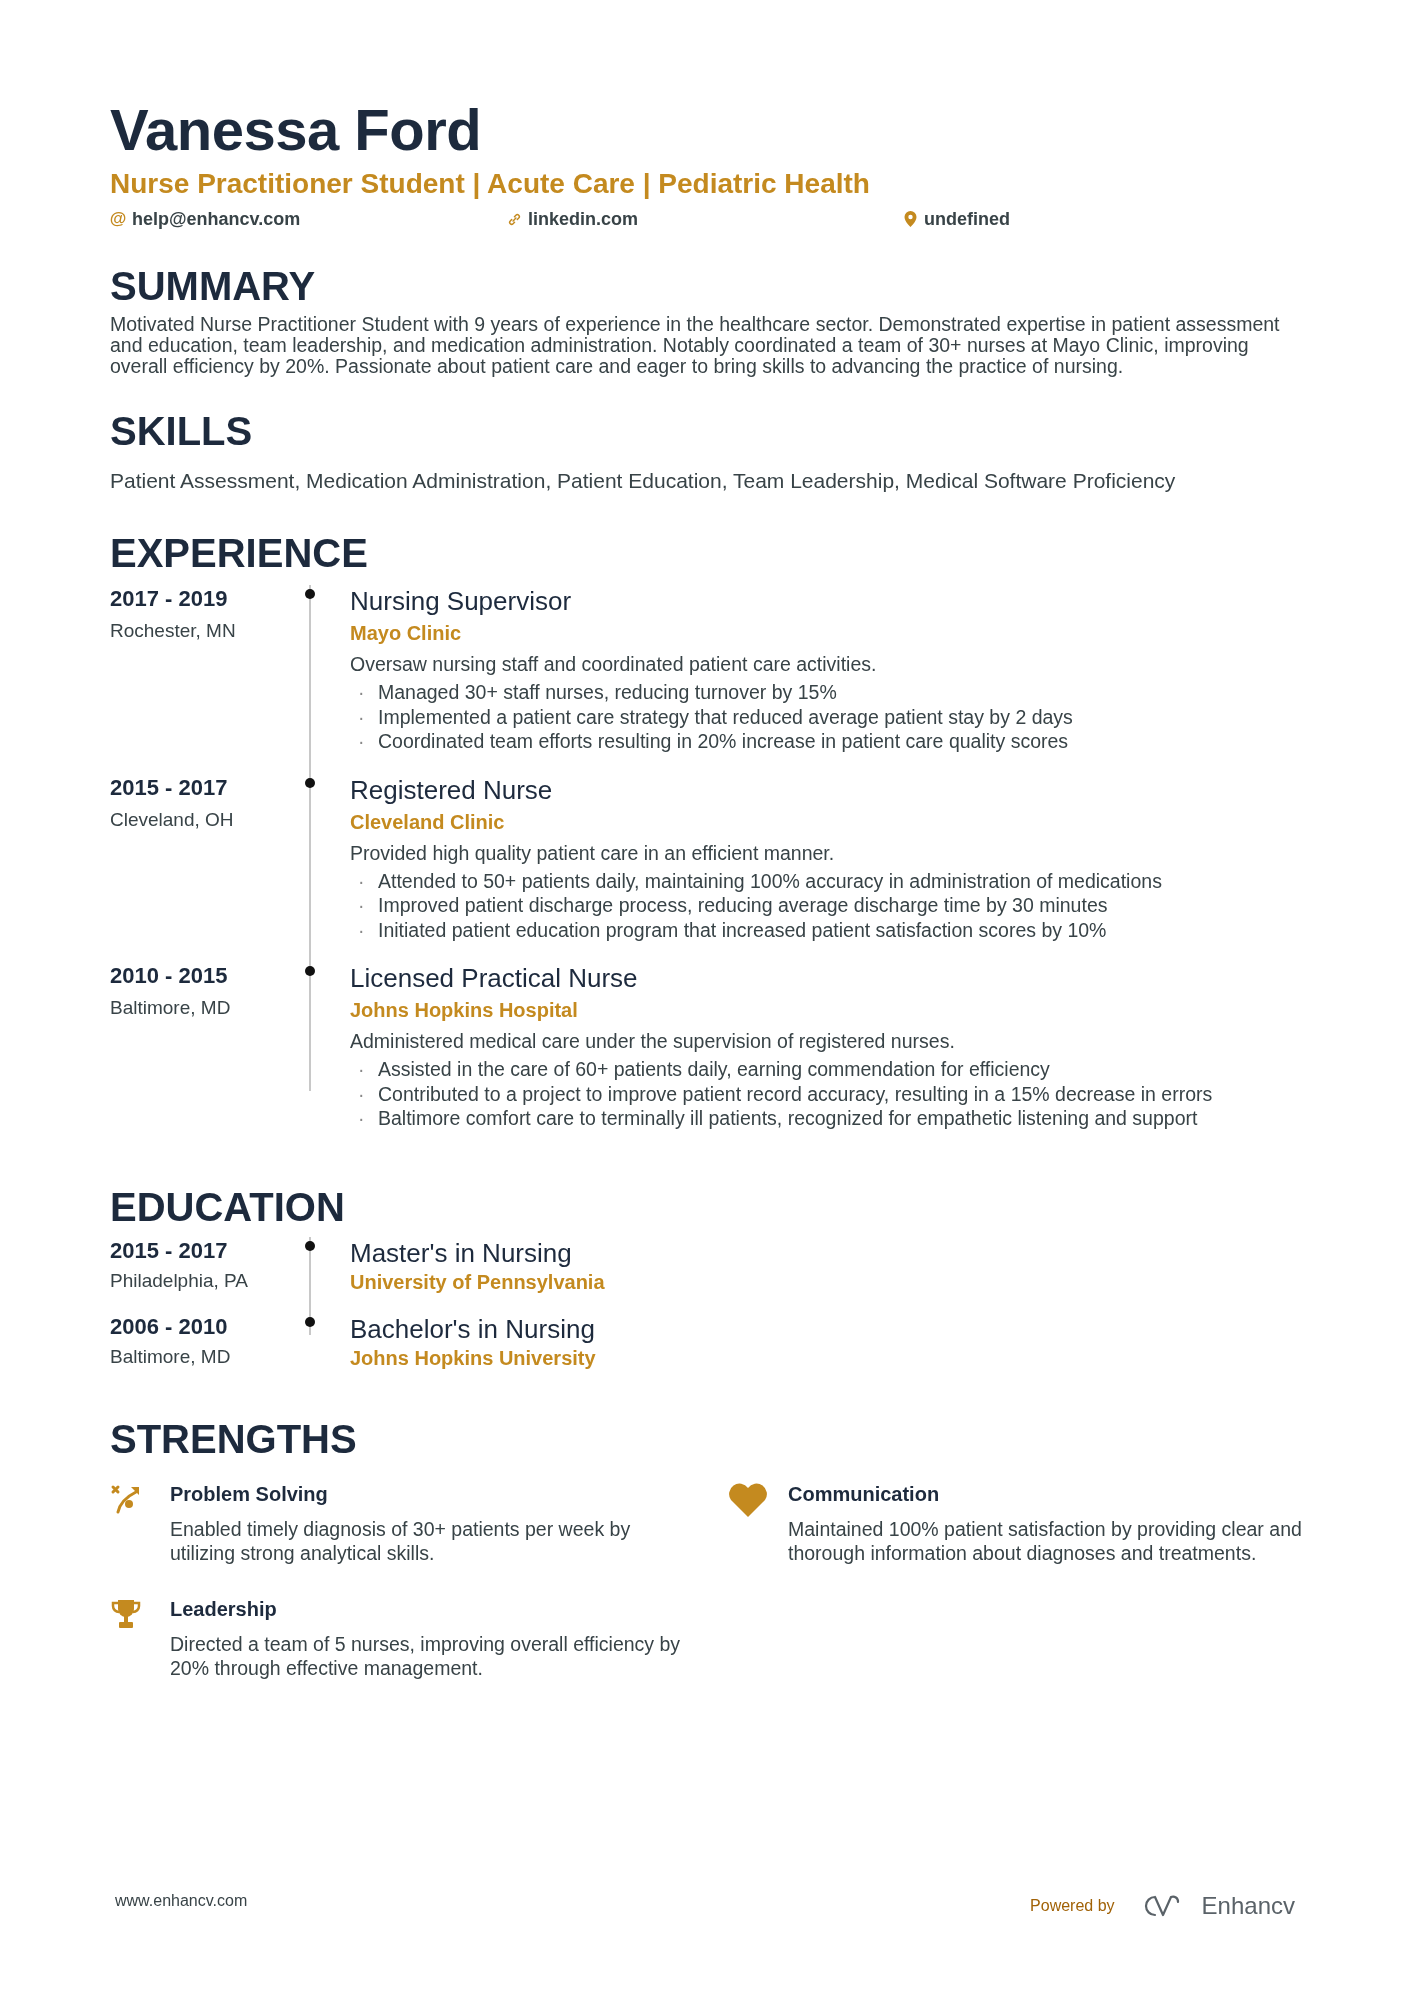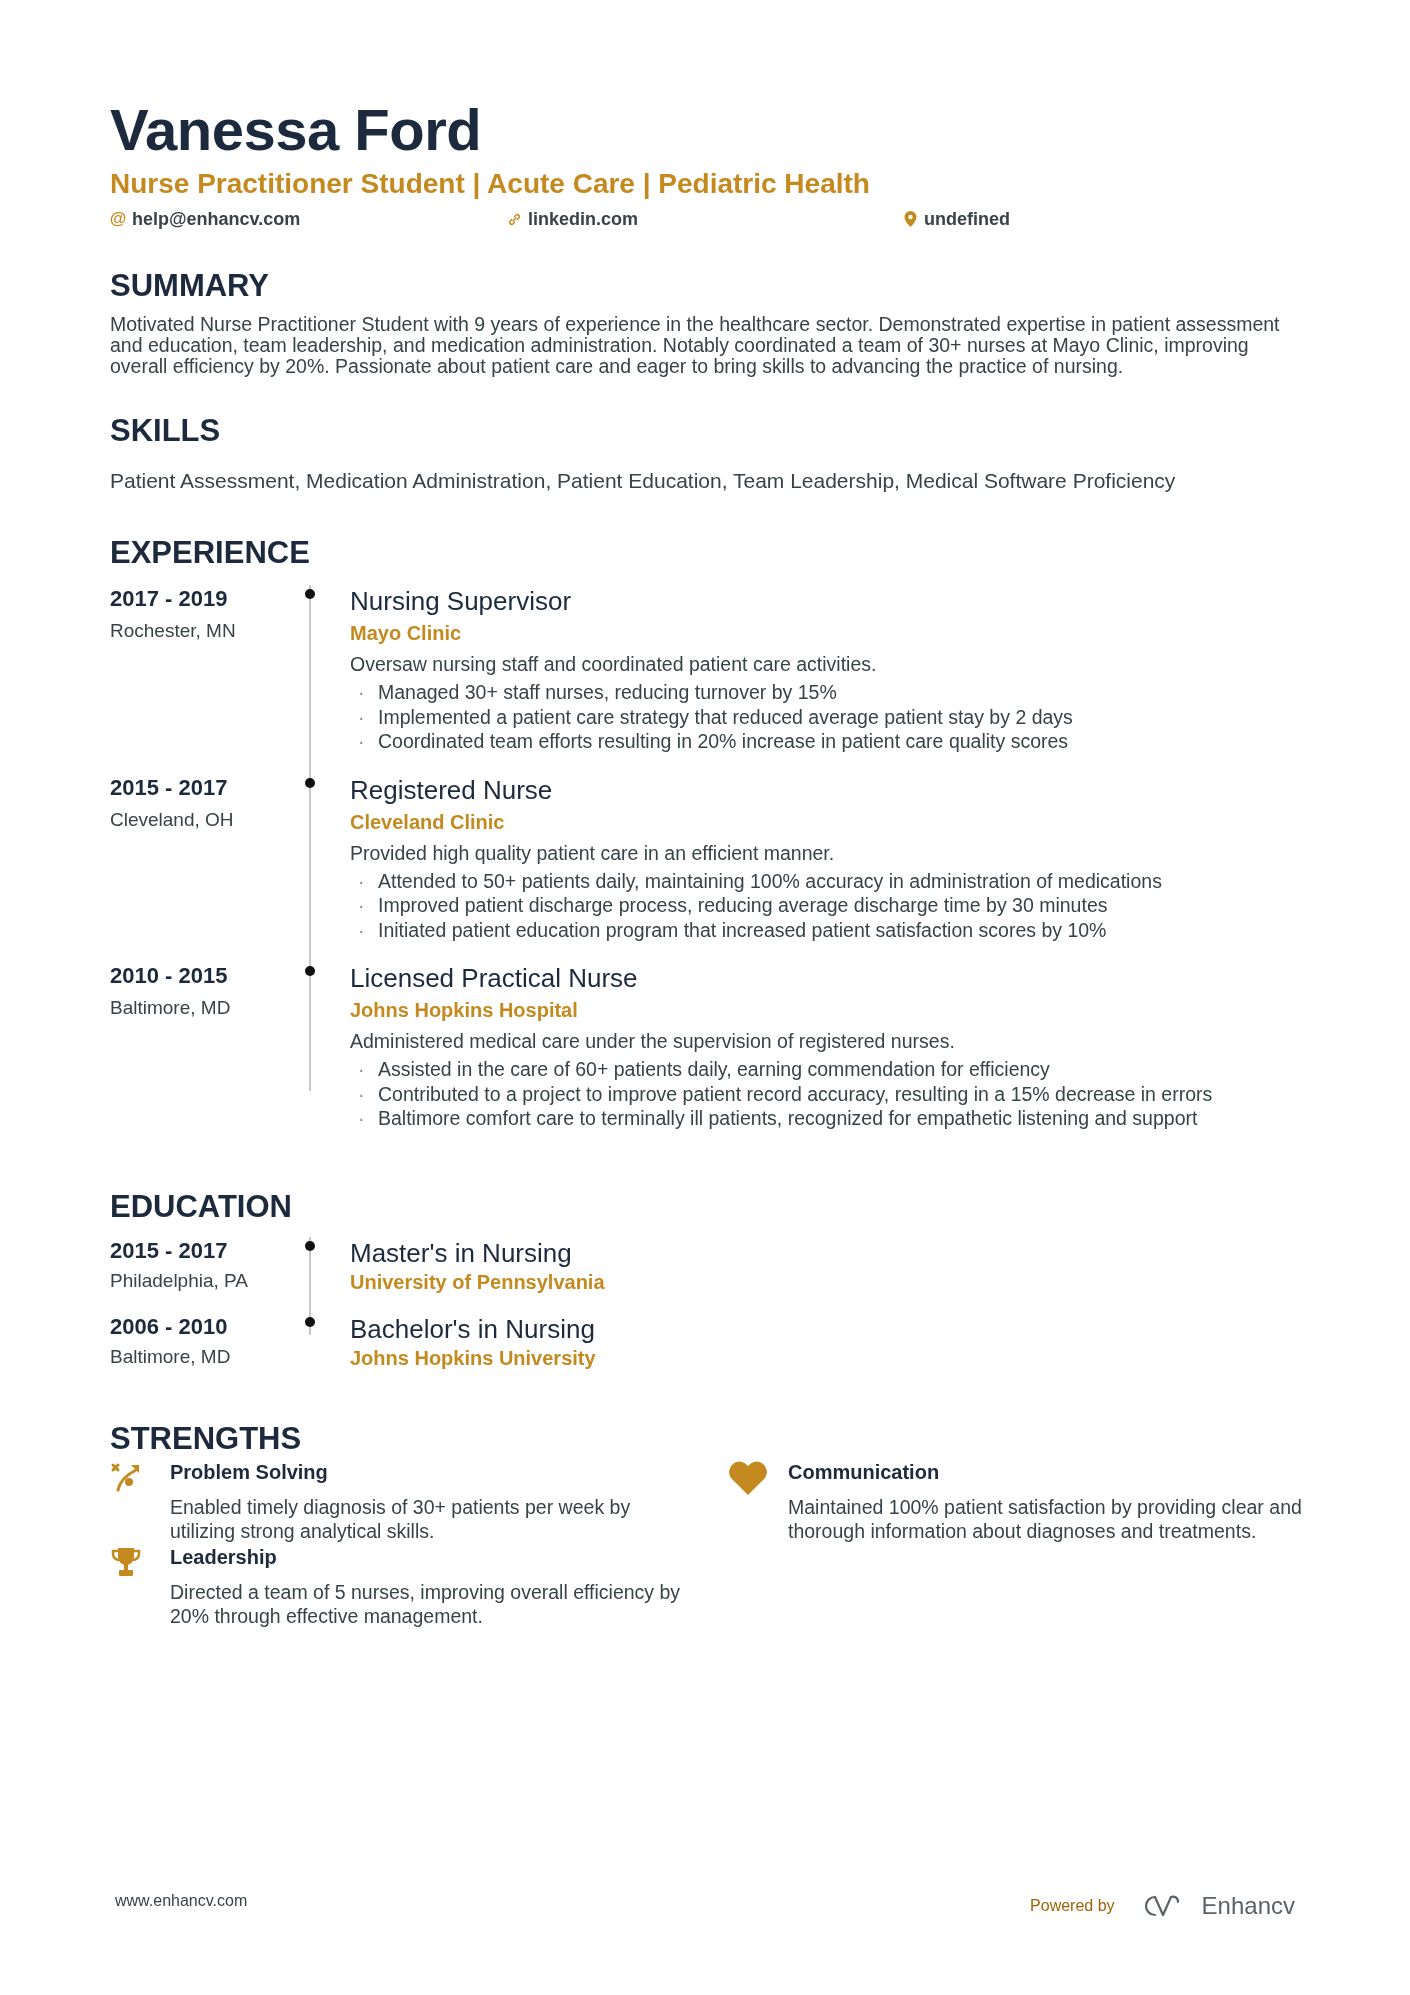--- a/index.html
+++ b/index.html
@@ -4,21 +4,21 @@
 <style>
 *{box-sizing:border-box;margin:0;padding:0}
 body{width:1410px;height:1995px;background:#fff;font-family:"Liberation Sans",sans-serif;color:#384347;position:relative;overflow:hidden}
 .page{position:absolute;left:110px;top:96px;width:1200px}
 .name{font-size:58px;font-weight:700;color:#1d2a3d;line-height:68px;letter-spacing:-0.5px}
 .subtitle{font-size:28px;font-weight:700;color:#c48a1f;line-height:36px;margin-top:2px}
 .contacts{display:flex;margin-top:4px;height:26px;align-items:center}
 .contact{display:flex;align-items:center;font-size:18px;font-weight:700;color:#384347}
 .contact .ic{color:#c48a1f;font-size:17px;margin-right:6px;width:16px;display:inline-flex;justify-content:center}
 .c0{width:396px}.c1{width:396px}
-.sec-title{font-size:31px;font-weight:700;color:#1d2a3d;line-height:40px}
+.sec-title{font-size:40px;font-weight:700;color:#1d2a3d;line-height:40px}
 .summary{margin-top:34px}
 .summary p{font-size:19.5px;line-height:21px;margin-top:8px;color:#384347}
 .skills{margin-top:34px}
 .skills p{font-size:21px;line-height:28px;margin-top:16px}
 .exp{margin-top:38px}
 .entry{display:flex;position:relative}
 .left{width:240px;flex:none}
 .date{font-size:22px;font-weight:700;color:#1d2a3d;line-height:28px}
 .loc{font-size:19px;line-height:24px;margin-top:6px}
 .tl{width:2px;background:#c8c8c8;position:absolute;left:199px;top:0;bottom:0}
@@ -27,21 +27,21 @@
 .role{font-size:26px;color:#1d2a3d;line-height:32px}
 .org{font-size:20px;font-weight:700;color:#c48a1f;line-height:26px;margin-top:3px}
 .desc{font-size:19.5px;line-height:24px;margin-top:6px}
 ul.b{list-style:none;margin-top:4px}
 ul.b li{font-size:19.5px;line-height:24.5px;padding-left:28px;position:relative}
 ul.b li:before{content:"·";position:absolute;left:8px;top:0;color:#888}
 .edu{margin-top:56px}
 .edu .role{font-size:26px}
 .edu .org{margin-top:0}
 .str{margin-top:48px}
-.sgrid{display:grid;grid-template-columns:618px 582px;margin-top:0}
+.sgrid{display:grid;grid-template-columns:618px 582px;row-gap:30px;margin-top:22px}
 .sitem{display:flex}
 .sicon{width:60px;flex:none;color:#c48a1f;padding-top:2px}
 .stitle{font-size:20px;font-weight:700;color:#1d2a3d;line-height:26px}
 .sdesc{font-size:19.5px;line-height:24.5px;margin-top:10px;width:520px}
 .footer{position:absolute;left:115px;top:1892px;width:1180px;display:flex;justify-content:space-between;align-items:flex-start}
 .footer .l{font-size:16px;color:#384347}
 .footer .r{display:flex;align-items:center;gap:22px}
 .footer .pb{font-size:16px;color:#a16207}
 .logo{display:flex;align-items:center;gap:21px;font-size:24px;color:#5a6268}
 </style>

